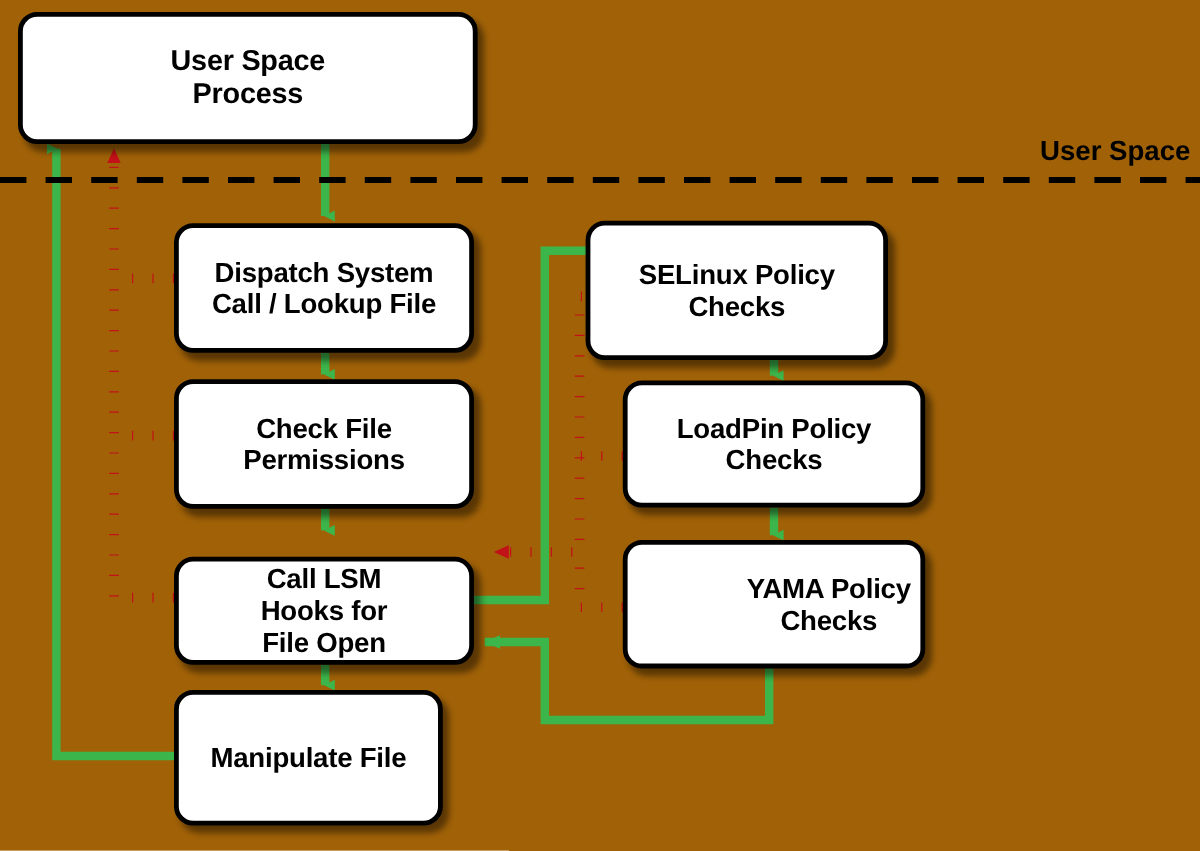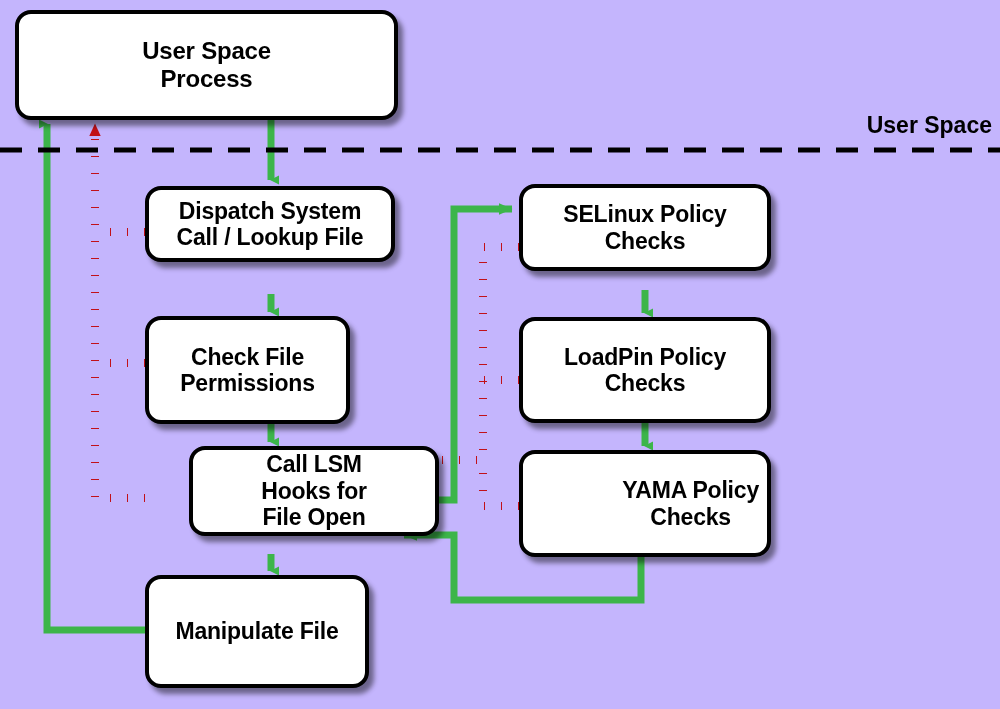--- a/index.html
+++ b/index.html
@@ -4,21 +4,21 @@
 <style>
   html, body {
     margin: 0;
     padding: 0;
     background: #ffffff;
   }
   #canvas {
     position: relative;
     width: 1000px;
     height: 709px;
-    background: #c4b5fd;
+    background: #a16207;
     overflow: hidden;
     font-family: "Liberation Sans", sans-serif;
   }
   svg.layer {
     position: absolute;
     left: 0;
     top: 0;
     width: 1000px;
     height: 709px;
   }
@@ -111,41 +111,41 @@
     <path d="M 145,232 L 95,232" stroke="#c21118" stroke-width="8" fill="none" stroke-linecap="butt" stroke-dasharray="1 16"></path>
 
     <line x1="0" y1="150" x2="1000" y2="150" stroke="#000000" stroke-width="5" stroke-dasharray="22 16"></line>
   </svg>
 
   <div class="node big" style="left:15px; top:10px; width:383px; height:110px;">
     <span class="node-label">User Space
 Process</span>
   </div>
 
-  <div class="node" style="left:145px; top:186px; width:250px; height:76px;">
+  <div class="node" style="left:145px; top:186px; width:250px; height:108px;">
     <span class="node-label">Dispatch System
 Call / Lookup File</span>
   </div>
 
-  <div class="node" style="left:145px; top:316px; width:205px; height:108px;">
+  <div class="node" style="left:145px; top:316px; width:250px; height:108px;">
     <span class="node-label">Check File
 Permissions</span>
   </div>
 
-  <div class="node" style="left:145px; top:446px; width:250px; height:90px;margin-left:44px;">
+  <div class="node" style="left:145px; top:464px; width:250px; height:90px;">
     <span class="node-label">Call LSM
 Hooks for
 File Open</span>
   </div>
 
   <div class="node" style="left:145px; top:575px; width:224px; height:113px;">
     <span class="node-label">Manipulate File</span>
   </div>
 
-  <div class="node" style="left:519px; top:184px; width:252px; height:87px;">
+  <div class="node" style="left:488px; top:184px; width:252px; height:116px;">
     <span class="node-label">SELinux Policy
 Checks</span>
   </div>
 
   <div class="node" style="left:519px; top:317px; width:252px; height:106px;">
     <span class="node-label">LoadPin Policy
 Checks</span>
   </div>
 
   <div class="node" style="left:519px; top:450px; width:252px; height:107px;justify-content:flex-end;">

